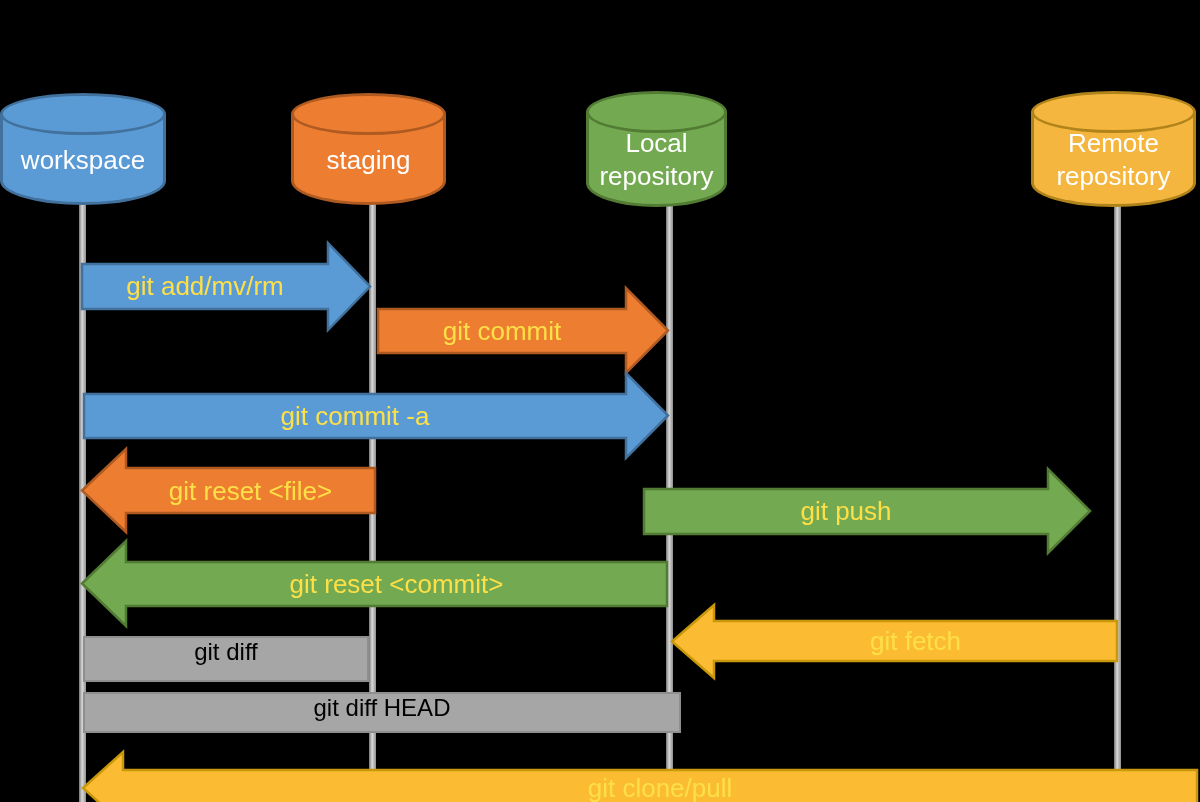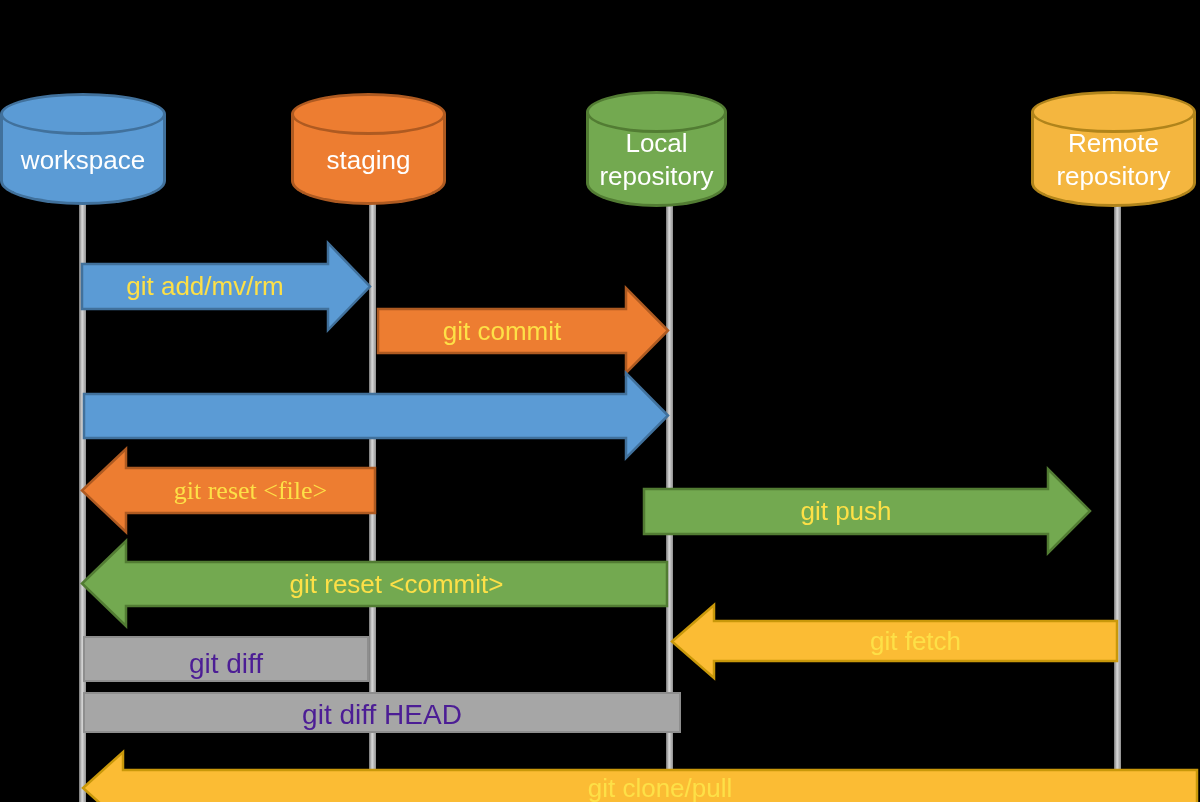--- a/index.html
+++ b/index.html
@@ -27,22 +27,22 @@
     color:#ffffff;font-size:26px;line-height:33px;white-space:nowrap;
   }
   .arrow{position:absolute;z-index:2;}
   .arrow svg{position:absolute;left:0;top:0;overflow:visible;display:block;}
   .arrow-label{
     position:absolute;display:flex;align-items:center;justify-content:center;
     color:#fde047;font-size:26px;white-space:nowrap;
   }
   .bar{
     position:absolute;z-index:2;box-sizing:border-box;border:2px solid #8e8e8e;
-    display:flex;align-items:flex-end;justify-content:center;
-    color:#4c1d95;font-size:28px;white-space:nowrap;
+    display:flex;align-items:flex-start;justify-content:center;
+    color:#000000;font-size:24px;white-space:nowrap;
   }
 </style>
 </head>
 <body>
 
 <div id="diagram">
     <div class="lifeline" style="left: 79px; top: 176px;"></div>
     <div class="lifeline" style="left: 369px; top: 176px;"></div>
     <div class="lifeline" style="left: 666px; top: 180px;"></div>
     <div class="lifeline" style="left: 1114px; top: 180px;"></div>
@@ -89,26 +89,29 @@
         <polygon points="0,21 248,21 248,0 290,42.5 248,85 248,65 0,65" fill="#ED7D31" stroke="#AE5A21" stroke-width="2.5" stroke-linejoin="miter"></polygon>
       </svg>
       <div class="arrow-label" style="left: 0px; width: 248px; top: 21px; height: 44px;">
         <span>git commit</span>
       </div>
     </div>
     <div class="arrow" style="left: 84px; top: 348px; width: 584px; height: 85px;">
       <svg width="584" height="85">
         <polygon points="0,21 542,21 542,0 584,42.5 542,85 542,65 0,65" fill="#5B9BD5" stroke="#41719C" stroke-width="2.5" stroke-linejoin="miter"></polygon>
       </svg>
+      <div class="arrow-label" style="left: 0px; width: 542px; top: 21px; height: 44px;">
+        <span>git commit -a</span>
+      </div>
     </div>
     <div class="arrow" style="left: 82px; top: 424px; width: 293px; height: 83px;">
       <svg width="293" height="83">
         <polygon points="293,19 44,19 44,0 0,41.5 44,83 44,64 293,64" fill="#ED7D31" stroke="#AE5A21" stroke-width="2.5" stroke-linejoin="miter"></polygon>
       </svg>
-      <div class="arrow-label" style="left: 44px; width: 249px; top: 19px; height: 46px; font-family: Liberation Serif, serif;">
+      <div class="arrow-label" style="left: 44px; width: 249px; top: 19px; height: 46px;">
         <span>git reset &lt;file&gt;</span>
       </div>
     </div>
     <div class="arrow" style="left: 644px; top: 444px; width: 478px; height: 84px;">
       <svg width="446" height="84">
         <polygon points="0,20 404,20 404,0 446,42 404,84 404,65 0,65" fill="#73A950" stroke="#527C33" stroke-width="2.5" stroke-linejoin="miter"></polygon>
       </svg>
       <div class="arrow-label" style="left: 0px; width: 404px; top: 20px; height: 45px;">
         <span>git push</span>
       </div>

